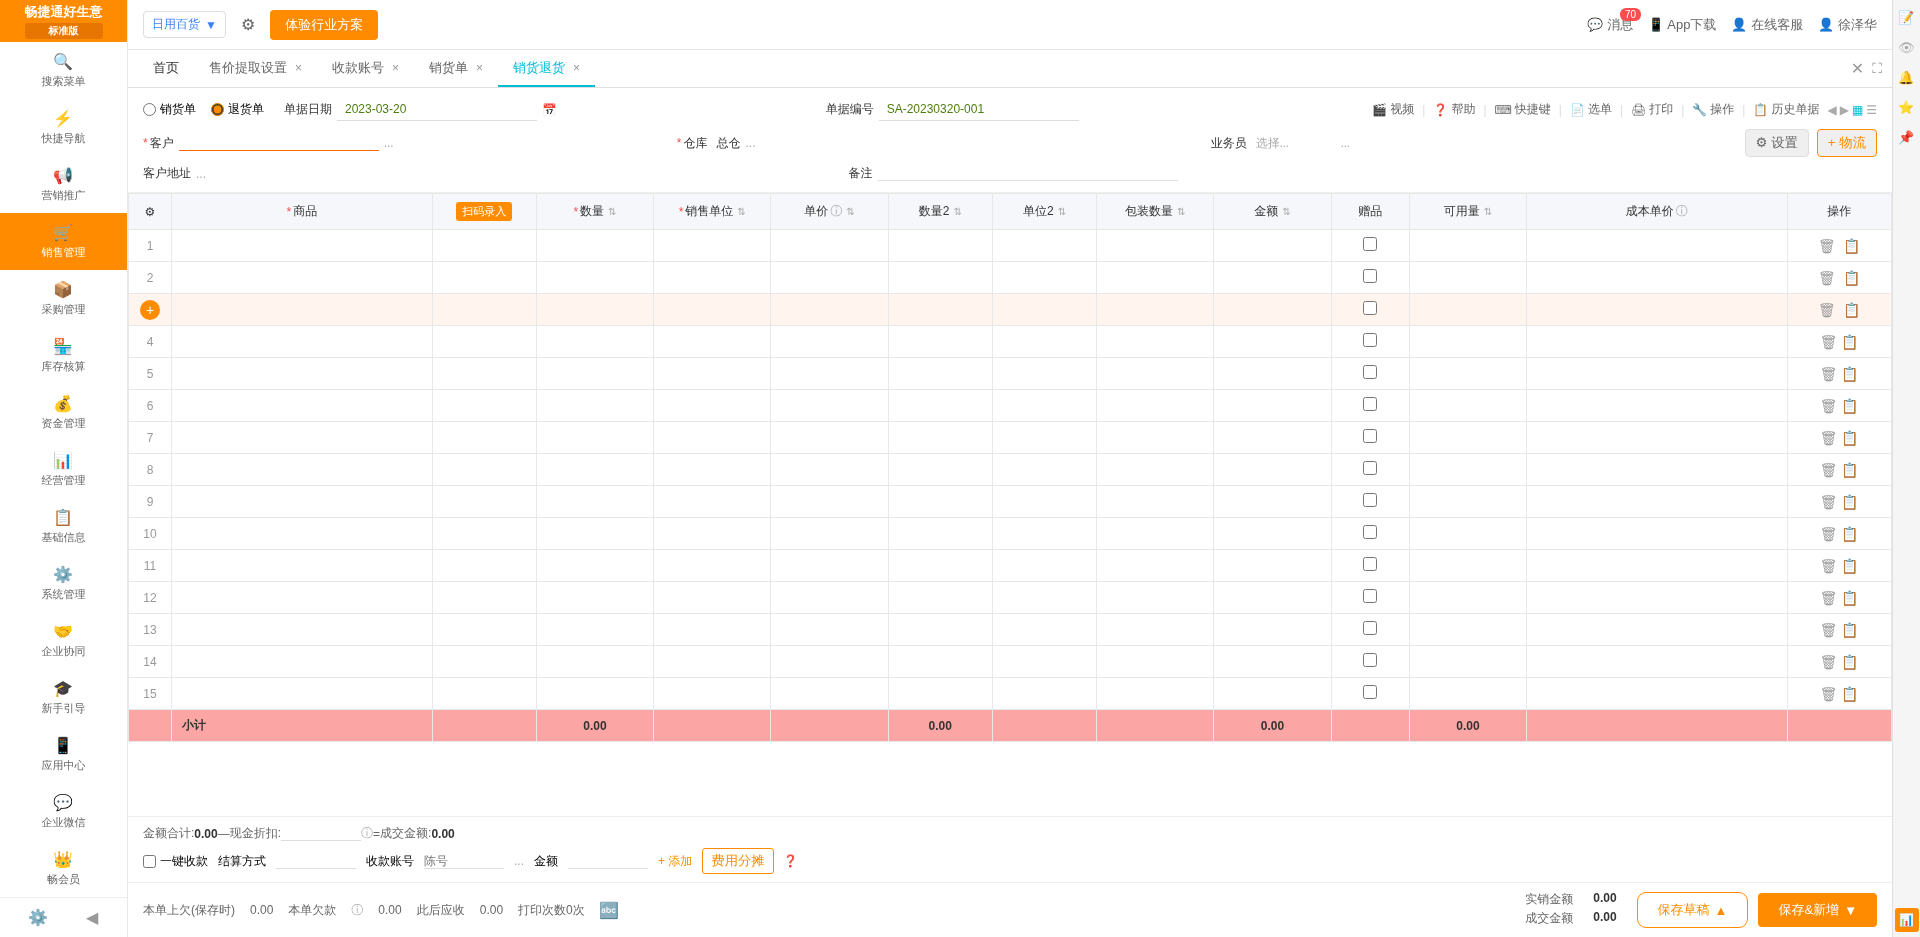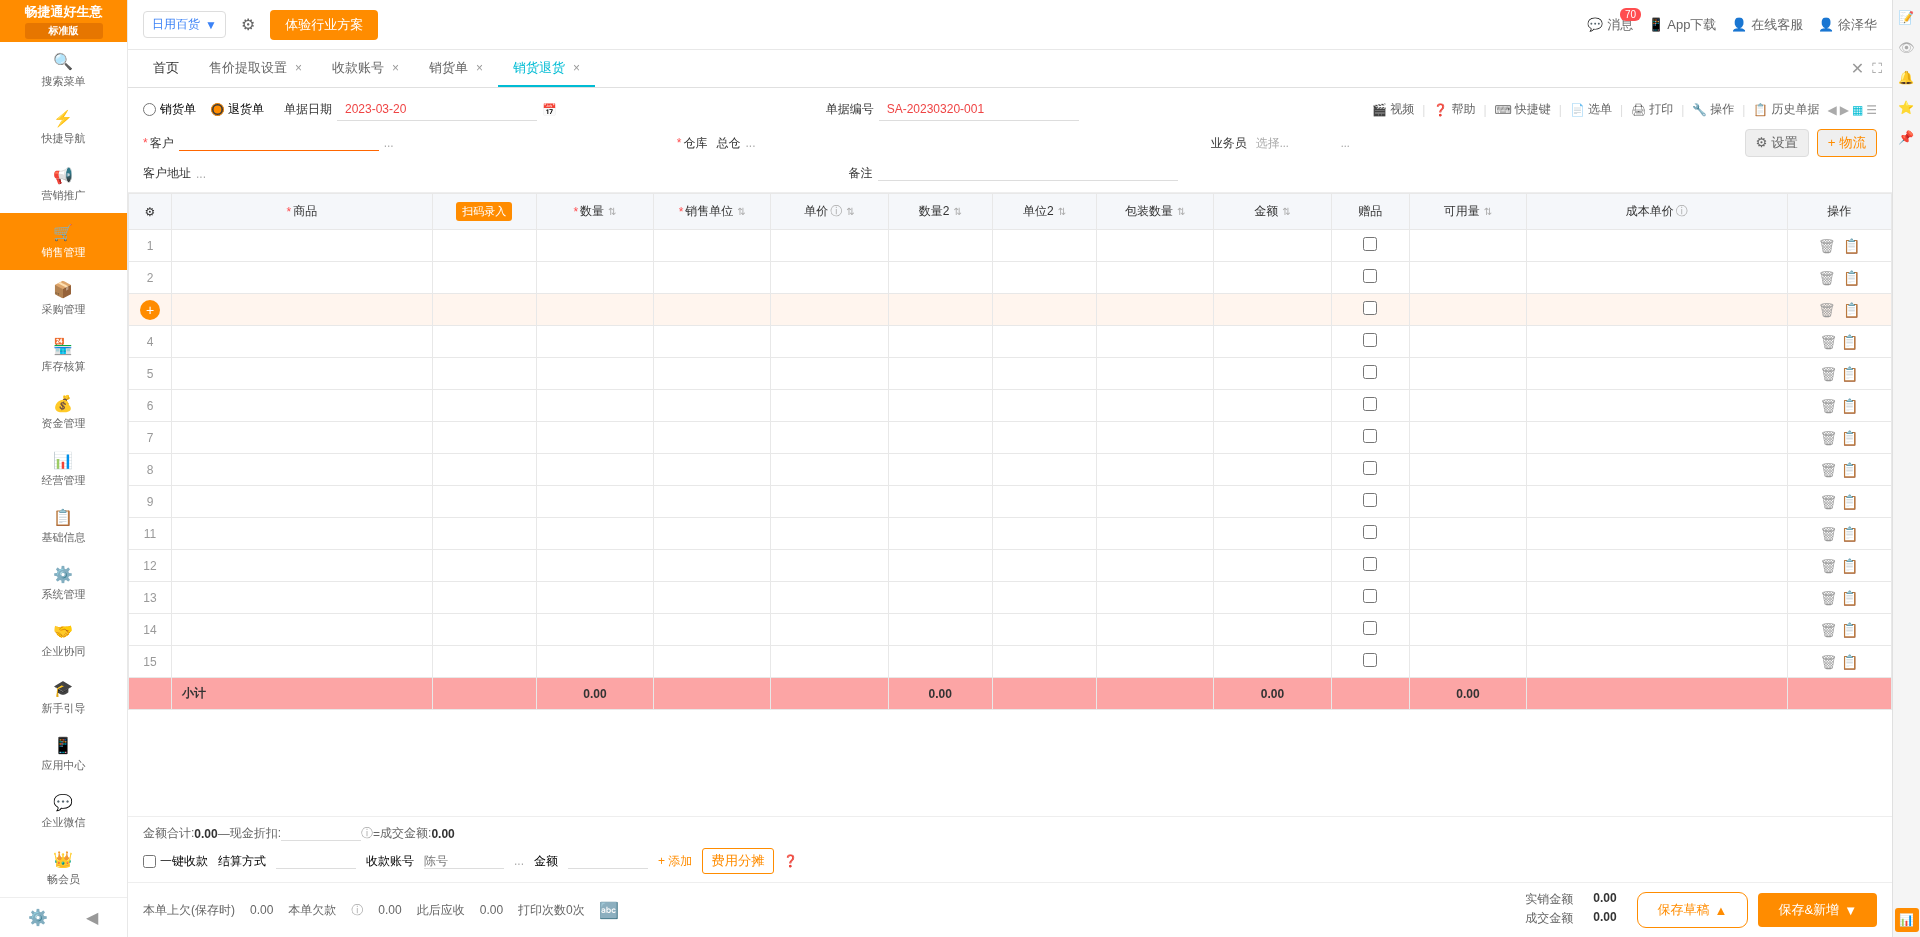--- a/index.html
+++ b/index.html
@@ -39,21 +39,21 @@
     
     .form-header { background: #fff; padding: 10px 15px; border-bottom: 1px solid #eee; }
     .form-row { display: flex; align-items: center; gap: 20px; margin-bottom: 8px; }
     .form-row:last-child { margin-bottom: 0; }
     .radio-group { display: flex; align-items: center; gap: 15px; }
     .radio-item { display: flex; align-items: center; gap: 4px; cursor: pointer; }
     .radio-item input { accent-color: #ff8c00; }
     .field-group { display: flex; align-items: center; gap: 5px; flex: 1; }
     .field-label { color: #333; white-space: nowrap; }
     .field-label.required::before { content: '*'; color: #ff4d4f; margin-right: 2px; }
-    .field-value { color: #ef4444; padding: 4px 8px; border-bottom: 1px solid #ddd; min-width: 200px; }
+    .field-value { color: #4d7c0f; padding: 4px 8px; border-bottom: 1px solid #ddd; min-width: 200px; }
     .field-dots { color: #aaa; cursor: pointer; }
     .toolbar-right { margin-left: auto; display: flex; align-items: center; gap: 8px; }
     .settings-btn { border: 1px solid #ddd; border-radius: 4px; padding: 4px 10px; cursor: pointer; color: #666; }
     .add-logistics-btn { border: 1px solid #ff8c00; border-radius: 4px; padding: 4px 10px; cursor: pointer; color: #ff8c00; }
 
     
     .table-area { flex: 1; overflow: hidden; display: flex; flex-direction: column; background: #fff; margin: 0; }
     .table-wrapper { overflow: auto; flex: 1; }
     table { width: 100%; border-collapse: collapse; font-size: 12px; }
     thead tr { background: #f5f7fa; }
@@ -552,20 +552,36 @@
                 <td></td>
                 <td></td>
                 <td></td>
                 <td></td>
                 <td class="checkbox-cell"><input type="checkbox" style=""></td>
                 <td></td>
                 <td></td>
                 <td><span class="action-btn">🗑</span><span class="action-btn">📋</span></td>
               </tr>
             <tr>
+                <td class="row-num">10</td>
+                <td></td>
+                <td></td>
+                <td></td>
+                <td></td>
+                <td></td>
+                <td></td>
+                <td></td>
+                <td></td>
+                <td></td>
+                <td class="checkbox-cell"><input type="checkbox" style=""></td>
+                <td></td>
+                <td></td>
+                <td><span class="action-btn">🗑</span><span class="action-btn">📋</span></td>
+              </tr>
+            <tr>
                 <td class="row-num">11</td>
                 <td></td>
                 <td></td>
                 <td></td>
                 <td></td>
                 <td></td>
                 <td></td>
                 <td></td>
                 <td></td>
                 <td></td>

